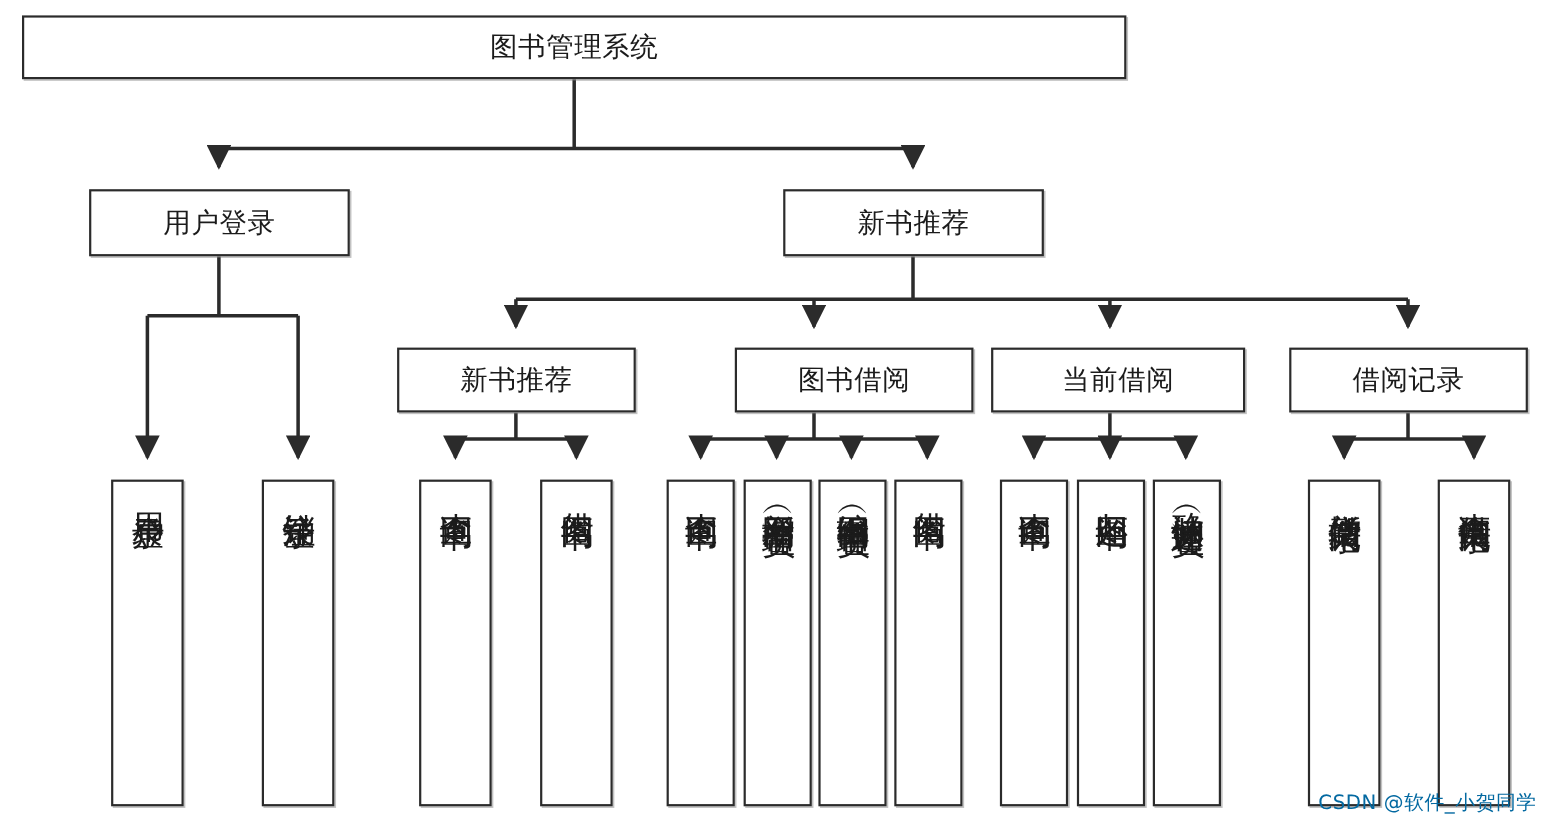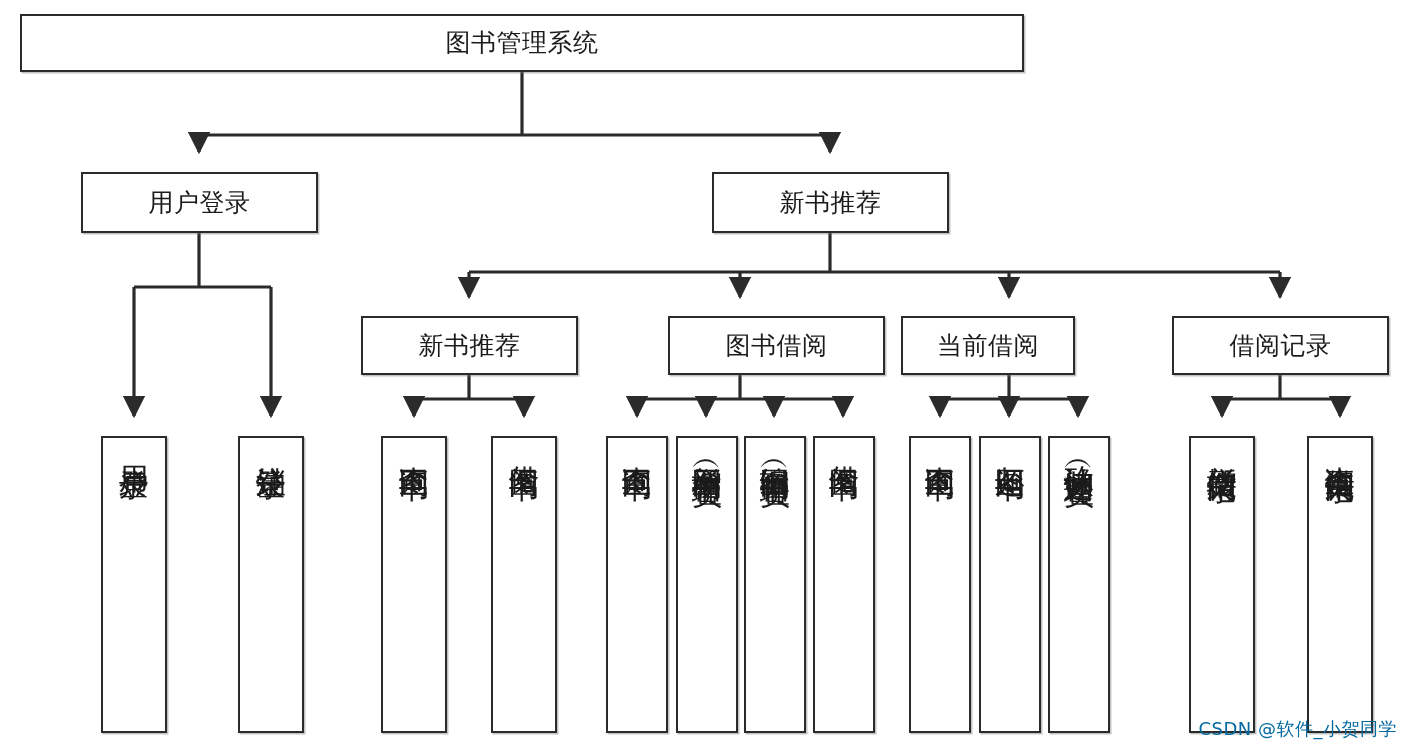--- a/index.html
+++ b/index.html
@@ -137,21 +137,21 @@
   <div class="node horiz" style="left:712px; top:172px; width:237px; height:61px;">
     <span class="lbl">新书推荐</span>
   </div>
 
   <div class="node horiz" style="left:361px; top:316px; width:217px; height:59px;">
     <span class="lbl">新书推荐</span>
   </div>
   <div class="node horiz" style="left:632px; top:316px; width:217px; height:59px;margin-left:36px;">
     <span class="lbl">图书借阅</span>
   </div>
-  <div class="node horiz" style="left:901px; top:316px; width:174px; height:59px;">
+  <div class="node horiz" style="left:901px; top:316px; width:231px; height:59px;">
     <span class="lbl">当前借阅</span>
   </div>
   <div class="node horiz" style="left:1172px; top:316px; width:217px; height:59px;">
     <span class="lbl">借阅记录</span>
   </div>
 
   <div class="node vert" style="left:101px; top:436px; width:66px; height:297px;">
     <span class="lbl">用户登录</span>
   </div>
   <div class="node vert" style="left:238px; top:436px; width:66px; height:297px;">

